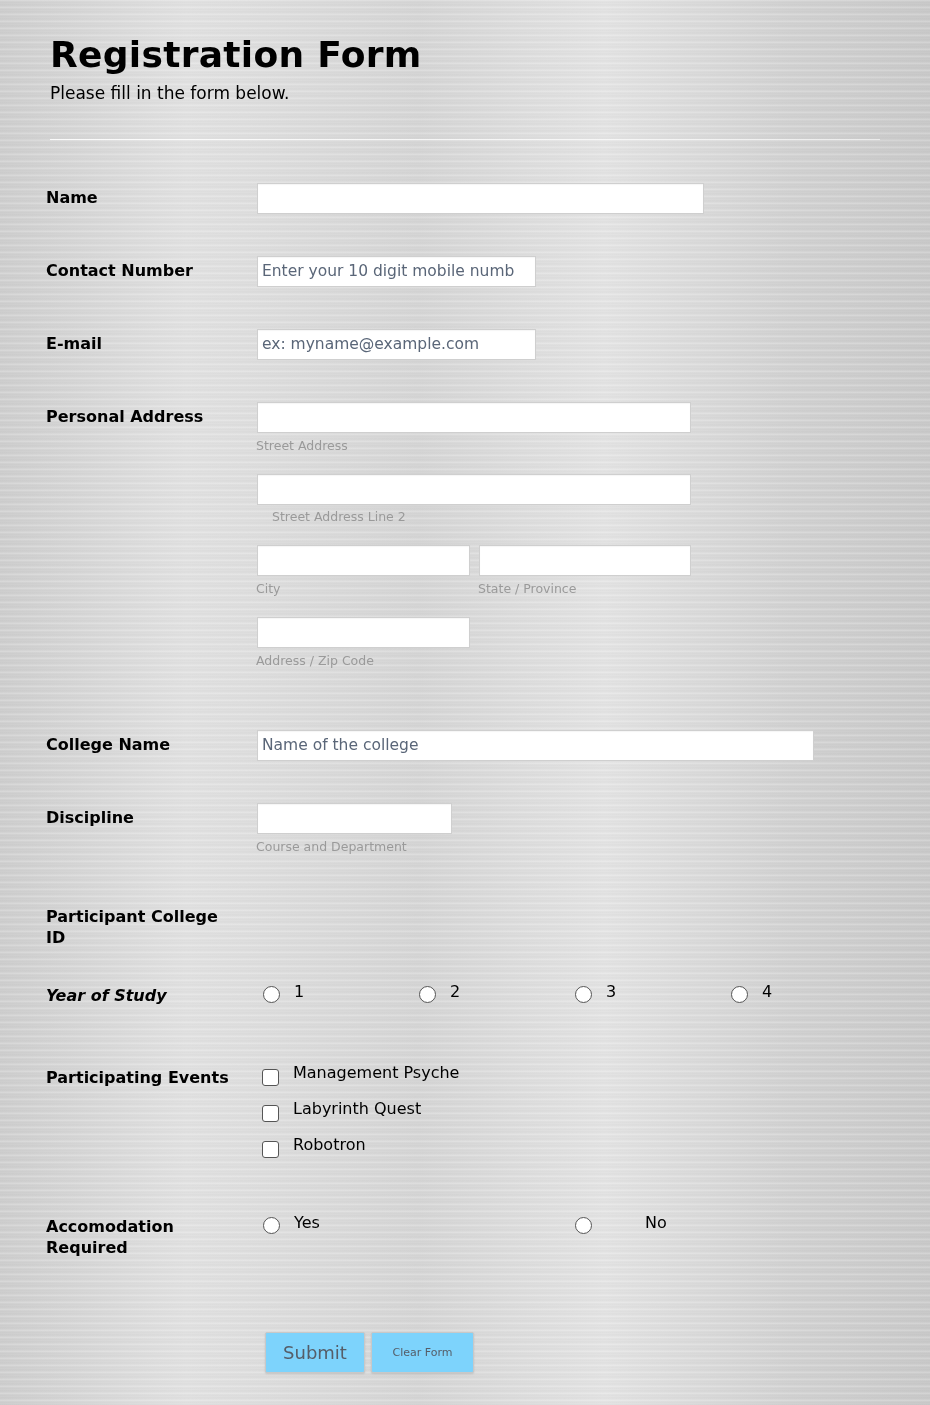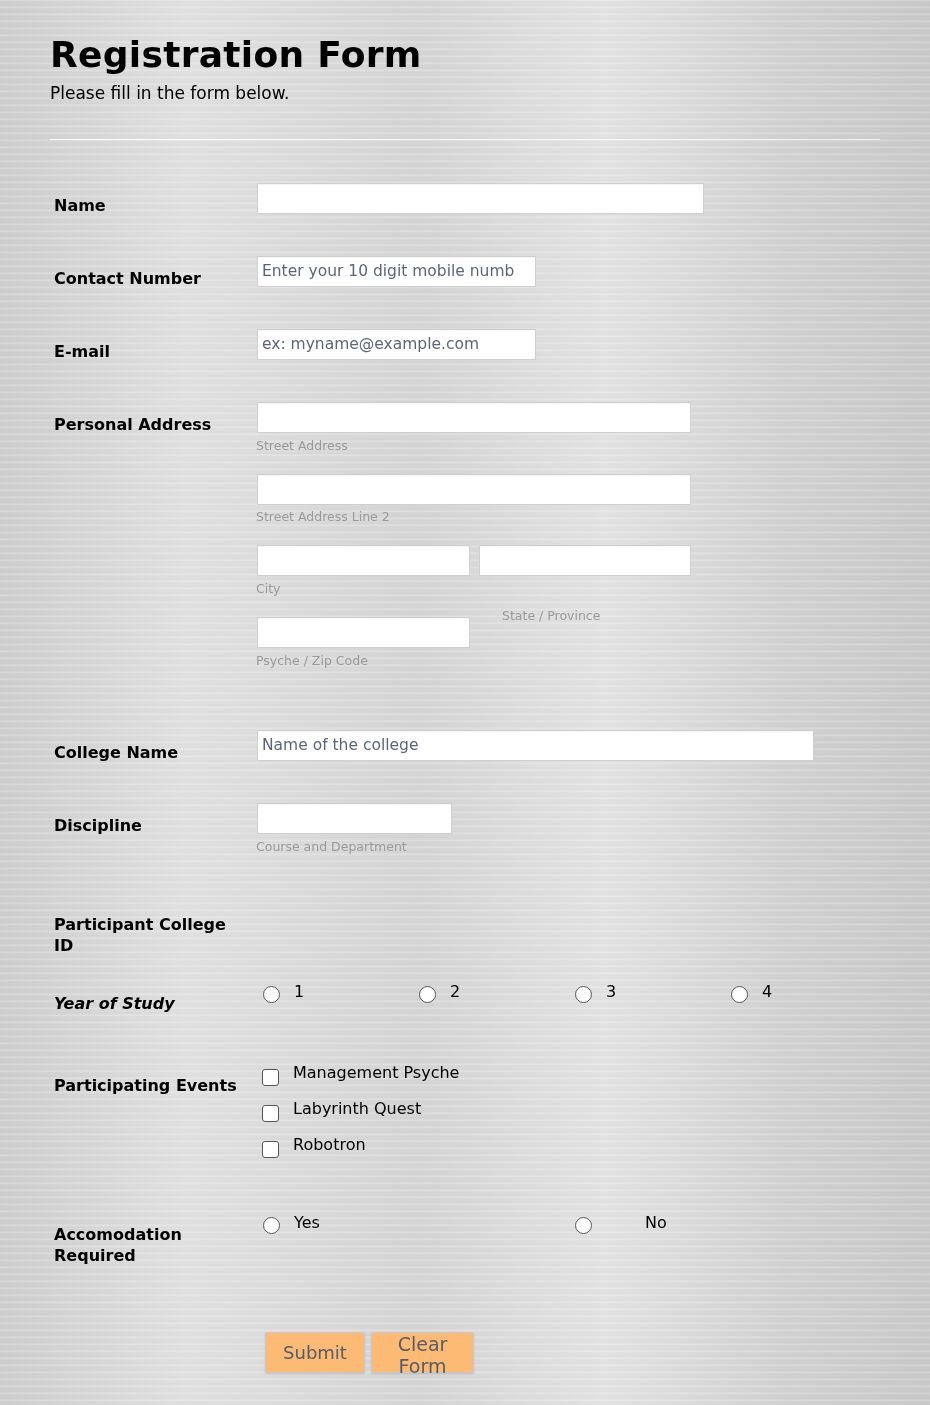--- a/index.html
+++ b/index.html
@@ -22,24 +22,23 @@
   }
   .subtitle {
     position: absolute; left: 50px; top: 83px;
     font-size: 17px;
   }
   .divider {
     position: absolute; left: 50px; top: 139px; width: 830px; height: 1px;
     background: linear-gradient(90deg, rgba(255,255,255,0.9), rgba(255,255,255,0.6));
   }
   .label {
-    position: absolute; left: 54px;
+    position: absolute; left: 46px;
     font-size: 16px; font-weight: bold; line-height: 21px;
     width: 190px;
-    margin-top: 8px;
   }
   .input {
     position: absolute; height: 31px;
     background: #fff; border: 1px solid #cfcfcf;
     font-family: "DejaVu Sans", sans-serif;
     font-size: 15.5px; color: #5a6678; padding: 0 4px;
     line-height: 29px; white-space: nowrap; overflow: hidden;
     box-shadow: inset 0 1px 1px rgba(0,0,0,0.04);
   }
   .sublabel {
@@ -51,21 +50,21 @@
   }
   .radio-text, .check-text {
     position: absolute; font-size: 16px; line-height: 20px;
   }
   .checkbox {
     position: absolute; width: 17px; height: 17px; border-radius: 3px;
     border: 1px solid #555; background: #fff;
   }
   .btn {
     position: absolute; height: 41px;
-    background: #fdba74; border: 1px solid #c8c8c8; border-radius: 2px;
+    background: #7dd3fc; border: 1px solid #c8c8c8; border-radius: 2px;
     font-family: "DejaVu Sans", sans-serif; color: #555d68;
     box-shadow: 0 1px 2px rgba(0,0,0,0.12);
     text-align: center;
   }
 </style>
 </head>
 <body>
 
 <div class="page">
 
@@ -79,27 +78,27 @@
   <div class="label" style="top:260px;">Contact Number</div>
   <div class="input" style="left:257px; top:256px; width:279px;">Enter your 10 digit mobile numb</div>
 
   <div class="label" style="top:333px;">E-mail</div>
   <div class="input" style="left:257px; top:329px; width:279px;">ex: myname@example.com</div>
 
   <div class="label" style="top:406px;">Personal Address</div>
   <div class="input" style="left:257px; top:402px; width:434px;"></div>
   <div class="sublabel" style="left:256px; top:438px;">Street Address</div>
   <div class="input" style="left:257px; top:474px; width:434px;"></div>
-  <div class="sublabel" style="left:256px; top:509px;">Street Address Line 2</div>
+  <div class="sublabel" style="left:272px; top:509px;">Street Address Line 2</div>
   <div class="input" style="left:257px; top:545px; width:213px;"></div>
   <div class="sublabel" style="left:256px; top:581px;">City</div>
   <div class="input" style="left:479px; top:545px; width:212px;"></div>
-  <div class="sublabel" style="left:502px; top:581px;margin-top:27px;">State / Province</div>
+  <div class="sublabel" style="left:478px; top:581px;">State / Province</div>
   <div class="input" style="left:257px; top:617px; width:213px;"></div>
-  <div class="sublabel" style="left:256px; top:653px;">Psyche / Zip Code</div>
+  <div class="sublabel" style="left:256px; top:653px;">Address / Zip Code</div>
 
   <div class="label" style="top:734px;">College Name</div>
   <div class="input" style="left:257px; top:730px; width:557px;">Name of the college</div>
 
   <div class="label" style="top:807px;">Discipline</div>
   <div class="input" style="left:257px; top:803px; width:195px;"></div>
   <div class="sublabel" style="left:256px; top:839px;">Course and Department</div>
 
   <div class="label" style="top:906px; width:185px;">Participant College ID</div>
 
@@ -121,15 +120,15 @@
   <div class="checkbox" style="left:262px; top:1141px;"></div>
   <div class="check-text" style="left:293px; top:1135px;">Robotron</div>
 
   <div class="label" style="top:1216px; width:170px;">Accomodation Required</div>
   <div class="radio" style="left:263px; top:1217px;"></div>
   <div class="radio-text" style="left:294px; top:1213px;">Yes</div>
   <div class="radio" style="left:575px; top:1217px;"></div>
   <div class="radio-text" style="left:606px; top:1213px;margin-left:39px;">No</div>
 
   <button class="btn" style="left:265px; top:1332px; width:100px; font-size:18px;">Submit</button>
-  <button class="btn" style="left:371px; top:1332px; width:103px; font-size:19px;">Clear Form</button>
+  <button class="btn" style="left:371px; top:1332px; width:103px; font-size:11px;">Clear Form</button>
 
 </div>
 
 </body></html>

